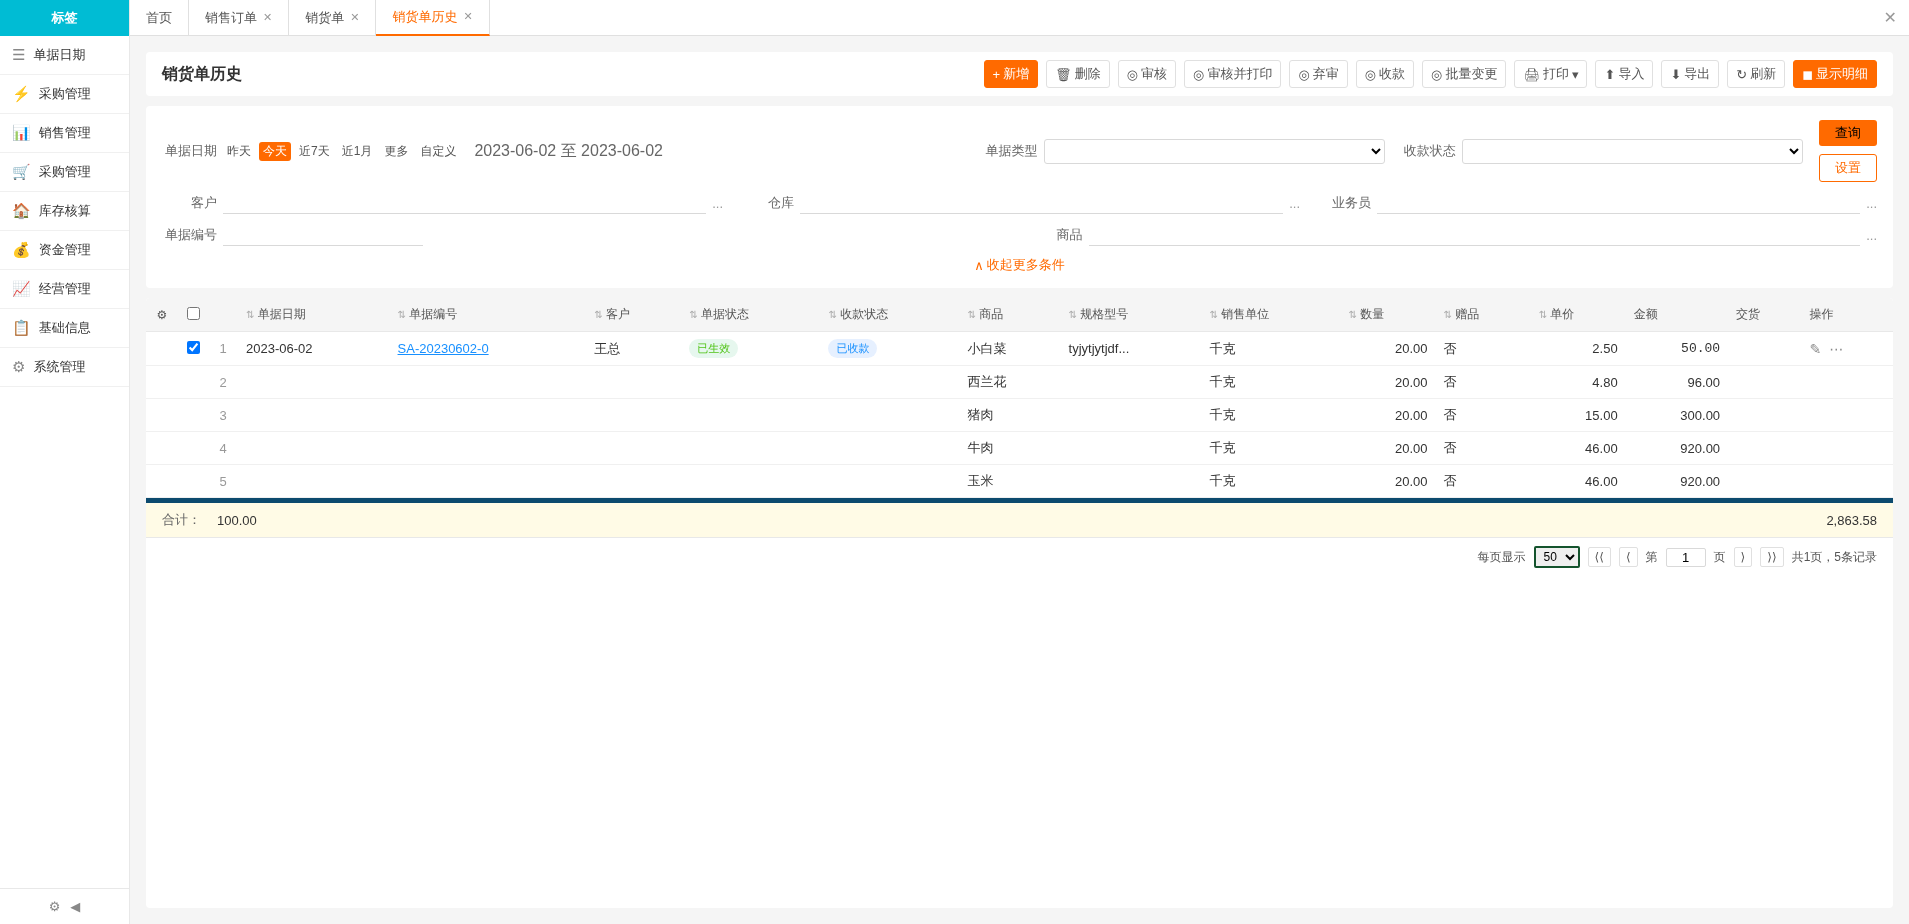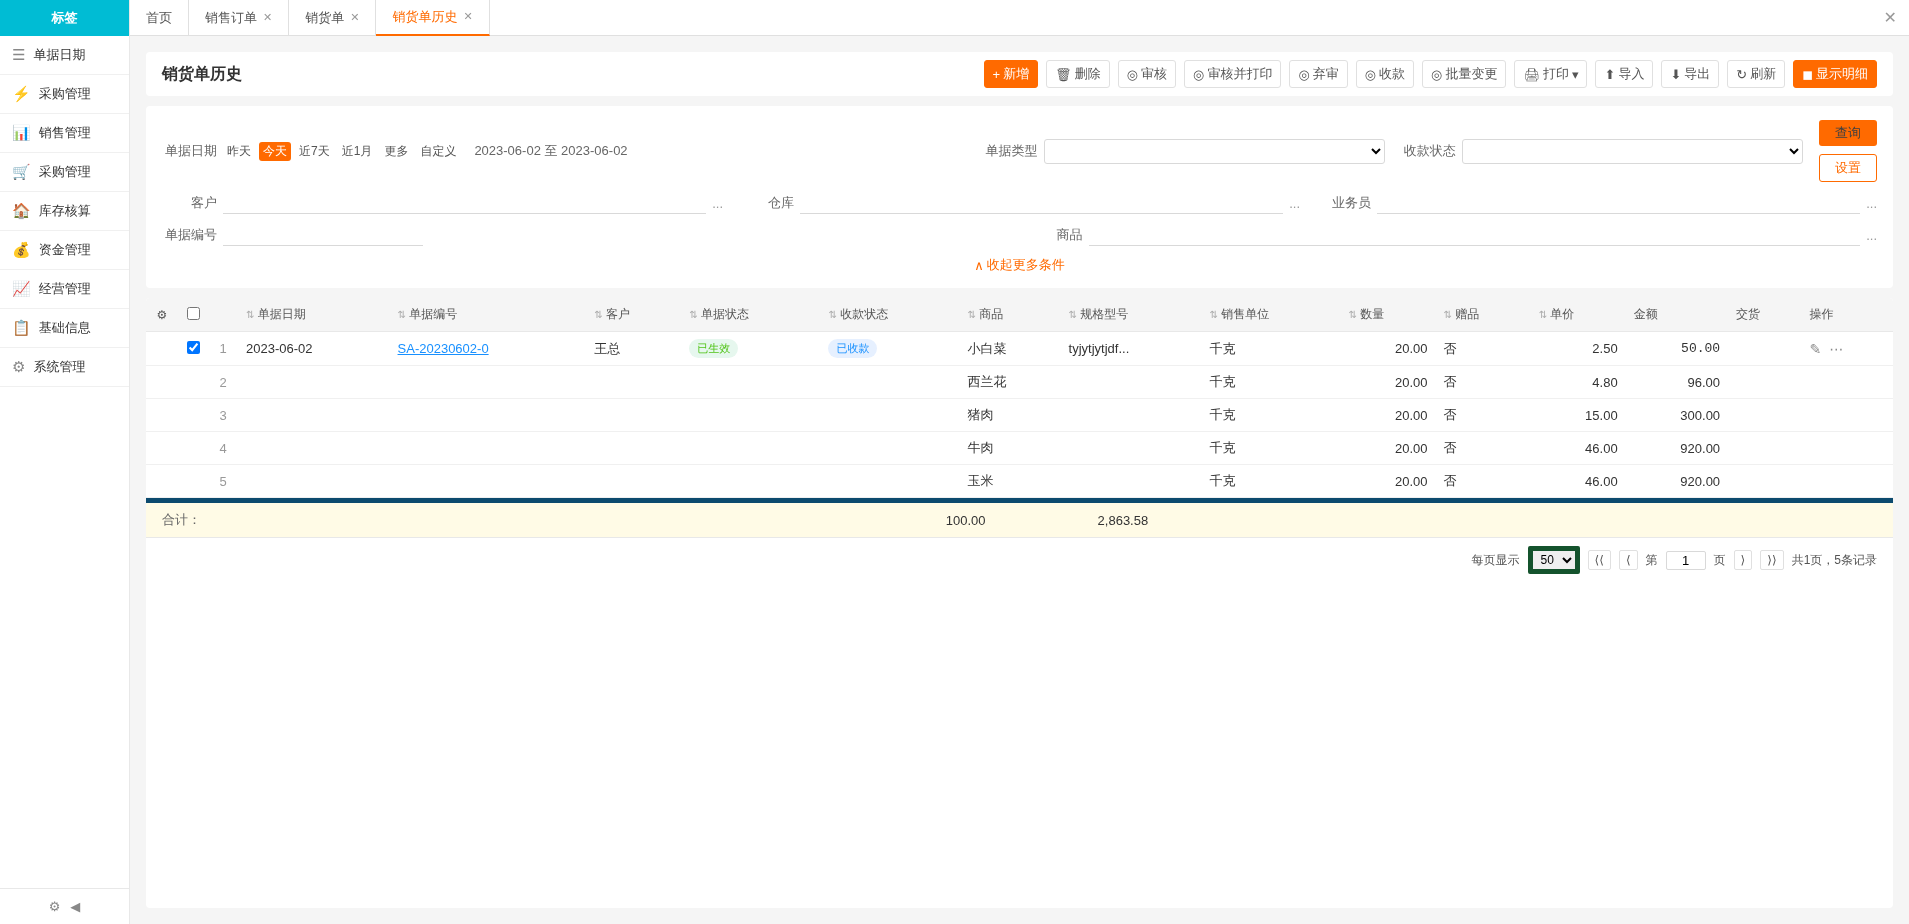--- a/index.html
+++ b/index.html
@@ -102,21 +102,21 @@
       gap: 3px;
       padding: 4px 8px;
       border: 1px solid #e0e0e0;
       background: #fff;
       border-radius: 3px;
       cursor: pointer;
       color: #555;
       font-size: 12px;
     }
     .btn-primary { background: #ff6a00; color: #fff; border-color: #ff6a00; }
-    .btn-query { background: #ff6a00; color: #404040; border: none; padding: 4px 16px; border-radius: 3px; cursor: pointer; font-size: 13px; }
+    .btn-query { background: #ff6a00; color: #000000; border: none; padding: 4px 16px; border-radius: 3px; cursor: pointer; font-size: 13px; }
     .btn-setting { background: #fff; color: #ff6a00; border: 1px solid #ff6a00; padding: 4px 10px; border-radius: 3px; cursor: pointer; font-size: 13px; }
 
     
     .filter-panel {
       background: #fff;
       padding: 14px 16px;
       border-radius: 4px;
     }
     .filter-row { display: flex; gap: 16px; align-items: center; margin-bottom: 10px; flex-wrap: wrap; }
     .filter-item { display: flex; align-items: center; gap: 6px; flex: 1; min-width: 200px; }
@@ -136,21 +136,21 @@
       border: 1px solid #d9d9d9;
       outline: none;
       padding: 3px 6px;
       font-size: 13px;
       border-radius: 3px;
       background: #fff;
     }
     .date-btns { display: flex; gap: 4px; }
     .date-btn { font-size: 12px; color: #555; cursor: pointer; padding: 1px 4px; border-radius: 2px; }
     .date-btn.active { background: #ff6a00; color: #fff; border-radius: 3px; }
-    .date-value { font-size: 13px; color: #666; }
+    .date-value { font-size: 16px; color: #666; }
     .filter-more { display: flex; align-items: center; justify-content: center; color: #ff6a00; cursor: pointer; font-size: 12px; gap: 3px; }
     .more-ellipsis { color: #999; cursor: pointer; }
 
     
     .table-container { background: #fff; border-radius: 4px; flex: 1; overflow: auto; }
     table { width: 100%; border-collapse: collapse; }
     thead tr { background: #f5f5f5; }
     thead th {
       padding: 8px 8px;
       text-align: left;
@@ -193,21 +193,21 @@
       align-items: center;
       justify-content: flex-end;
       padding: 8px 16px;
       gap: 8px;
       background: #fff;
       border-top: 1px solid #e8e8e8;
     }
     .page-btn { cursor: pointer; padding: 2px 6px; color: #555; border: 1px solid #e0e0e0; border-radius: 2px; font-size: 12px; }
     .page-info { font-size: 12px; color: #555; }
     .page-input { width: 40px; border: 1px solid #d9d9d9; text-align: center; padding: 1px 4px; border-radius: 2px; }
-    .per-page-select { border: 5px solid #14532d; padding: 1px 4px; border-radius: 2px; font-size: 12px; }
+    .per-page-select { border: 2px solid #14532d; padding: 1px 4px; border-radius: 2px; font-size: 12px; }
 
     .settings-icon-row { width: 32px; text-align: center; }
     .checkbox-col { width: 30px; text-align: center; }
     .num-col { width: 30px; text-align: center; color: #999; }
 
     .filter-actions { display: flex; gap: 8px; flex-direction: column; justify-content: center; }
 
     .teal-top { background: #00bcd4; height: 4px; }
     .content-wrap { flex: 1; overflow: auto; display: flex; flex-direction: column; }
   </style>
@@ -538,21 +538,21 @@
       <td></td>
       <td>
         
       </td>
     </tr>
             </tbody>
         </table>
 
         <div class="table-footer">
           <span class="footer-label">合计：</span>
-          <div style="flex:1;display:flex;justify-content:center;gap:112px;">
+          <div style="flex:1;display:flex;justify-content:space-between;gap:112px;">
             <span class="footer-val">100.00</span>
             <span class="footer-val">2,863.58</span>
           </div>
         </div>
 
         <div class="pagination">
           <span class="page-info">每页显示</span>
           <select class="per-page-select">
             <option>50</option>
           </select>

